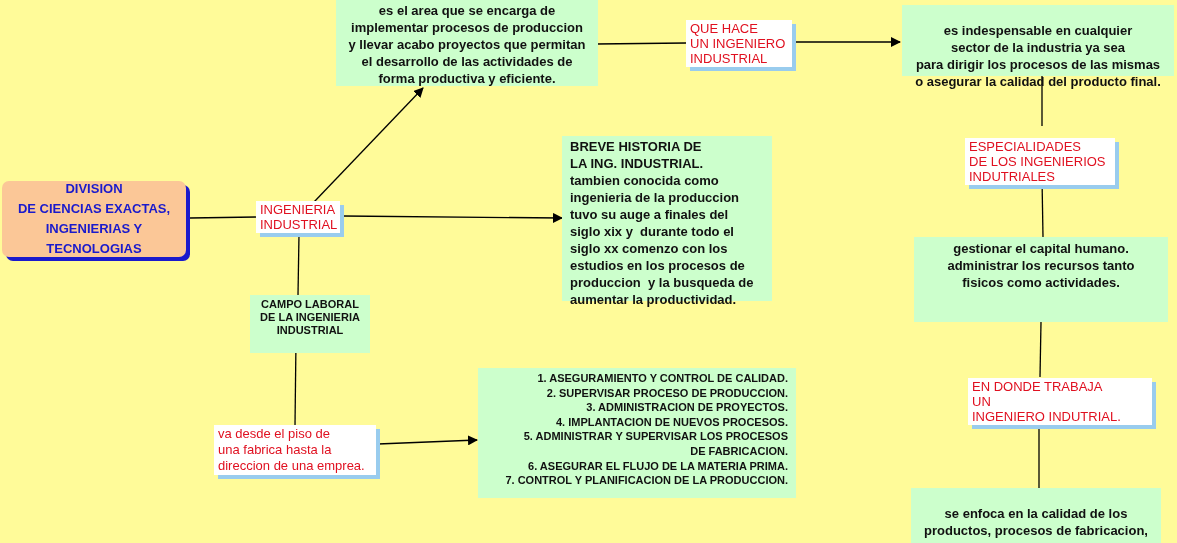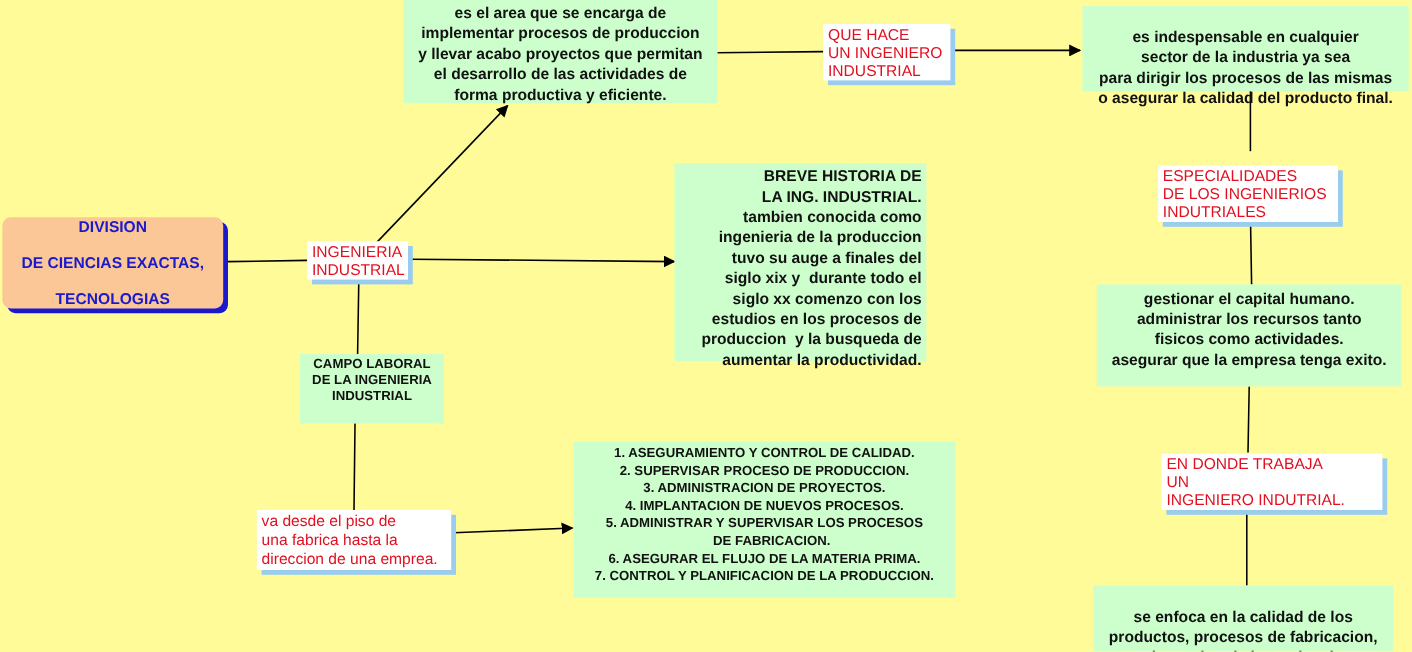--- a/index.html
+++ b/index.html
@@ -7,34 +7,34 @@
       width:1177px; height:543px; position:relative; overflow:hidden;
       background:#fffb99;
       font-family:"Liberation Sans", sans-serif;
     }
     svg.lines { position:absolute; left:0; top:0; width:1177px; height:543px; z-index:1; }
     .node { position:absolute; z-index:2; box-sizing:border-box; }
     .green {
       background:#ccffcc; color:#111; font-weight:bold; font-size:13px; line-height:17px;
       text-align:center; padding:17px 4px;
     }
-    .green.left { text-align:right; padding-left:8px; }
+    .green.left { text-align:left; padding-left:8px; }
     .label {
       background:#fff; color:#e01020; font-size:13px; line-height:15px;
       padding:1px 4px;
       box-shadow:4px 4px 0 #99ccee;
     }
     .root {
       background:#fbc797; color:#1a1acc; font-weight:bold; font-size:13px; line-height:16px;
       text-align:center; border-radius:7px;
       box-shadow:4px 4px 0 #1a1acc;
       display:flex; flex-direction:column; justify-content:space-between;
     }
     .line { display:block; white-space:pre; }
-    .list { font-size:11px; line-height:14.6px; text-align:center; padding:3px 8px; }
+    .list { font-size:11px; line-height:14.6px; text-align:right; padding:3px 8px; }
   </style>
 </head>
 <body>
 
 <svg class="lines" viewBox="0 0 1177 543">
   <defs>
     <marker id="arr" markerWidth="10" markerHeight="10" refX="9" refY="5" orient="auto" markerUnits="userSpaceOnUse">
       <path d="M0,0 L10,5 L0,10 z" fill="#000"></path>
     </marker>
   </defs>
@@ -59,20 +59,21 @@
     <line x1="1042" y1="76" x2="1042" y2="126"></line>
     <line x1="1042" y1="178" x2="1043" y2="237"></line>
     <line x1="1041" y1="322" x2="1040" y2="377"></line>
     <line x1="1039" y1="428" x2="1039" y2="488"></line>
   </g>
 </svg>
 
 <div class="node root" style="left:2px;top:181px;width:184px;height:76px;">
   <span class="line">DIVISION</span>
   <span class="line">DE CIENCIAS EXACTAS,</span>
+  <span class="line">INGENIERIAS Y</span>
   <span class="line">TECNOLOGIAS</span>
 </div>
 
 <div class="node label" style="left:256px;top:201px;width:84px;">
   <span class="line">INGENIERIA</span>
   <span class="line">INDUSTRIAL</span>
 </div>
 
 <div class="node green" style="left:336px;top:0px;width:262px;height:86px;padding-top:2px;">
   <span class="line">es el area que se encarga de</span>
@@ -98,21 +99,20 @@
 <div class="node label" style="left:965px;top:138px;width:150px;">
   <span class="line">ESPECIALIDADES</span>
   <span class="line">DE LOS INGENIERIOS</span>
   <span class="line">INDUTRIALES</span>
 </div>
 
 <div class="node green" style="left:914px;top:237px;width:254px;height:85px;padding-top:3px;">
   <span class="line">gestionar el capital humano.</span>
   <span class="line">administrar los recursos tanto</span>
   <span class="line">fisicos como actividades.</span>
-  <span class="line">asegurar que la empresa tenga exito.</span>
 </div>
 
 <div class="node label" style="left:968px;top:378px;width:184px;">
   <span class="line">EN DONDE TRABAJA</span>
   <span class="line">UN</span>
   <span class="line">INGENIERO INDUTRIAL.</span>
 </div>
 
 <div class="node green" style="left:911px;top:488px;width:250px;height:55px;">
   <span class="line">se enfoca en la calidad de los</span>

